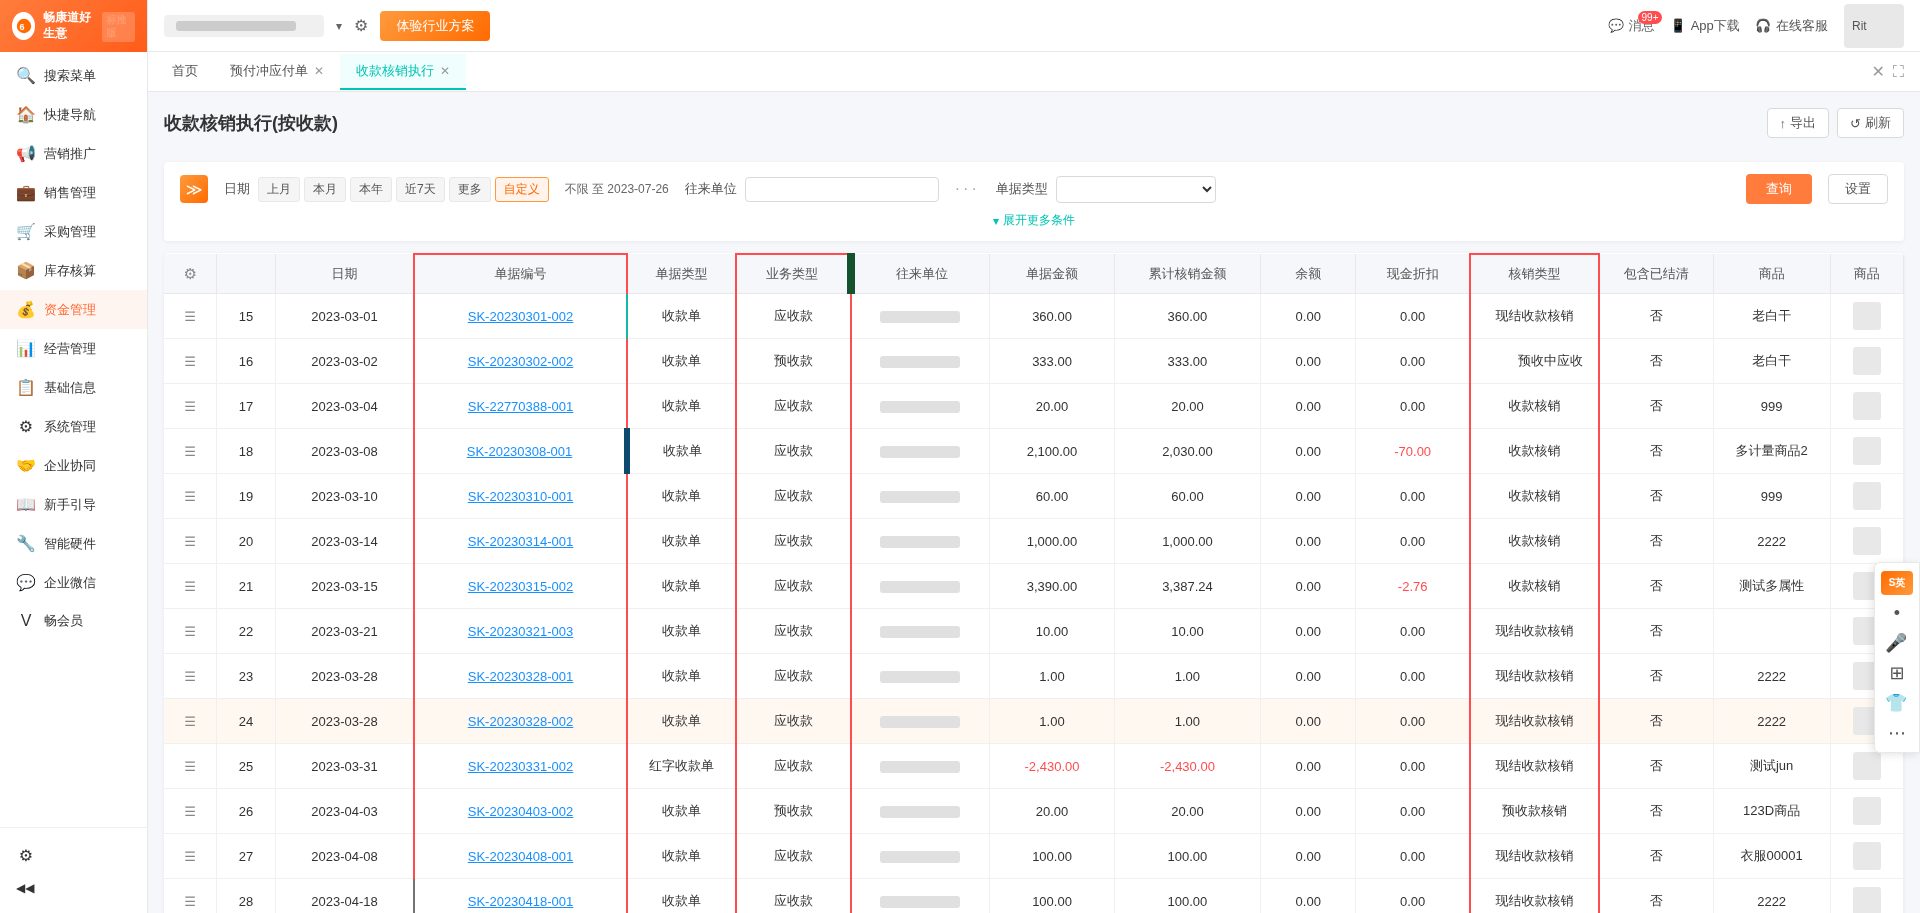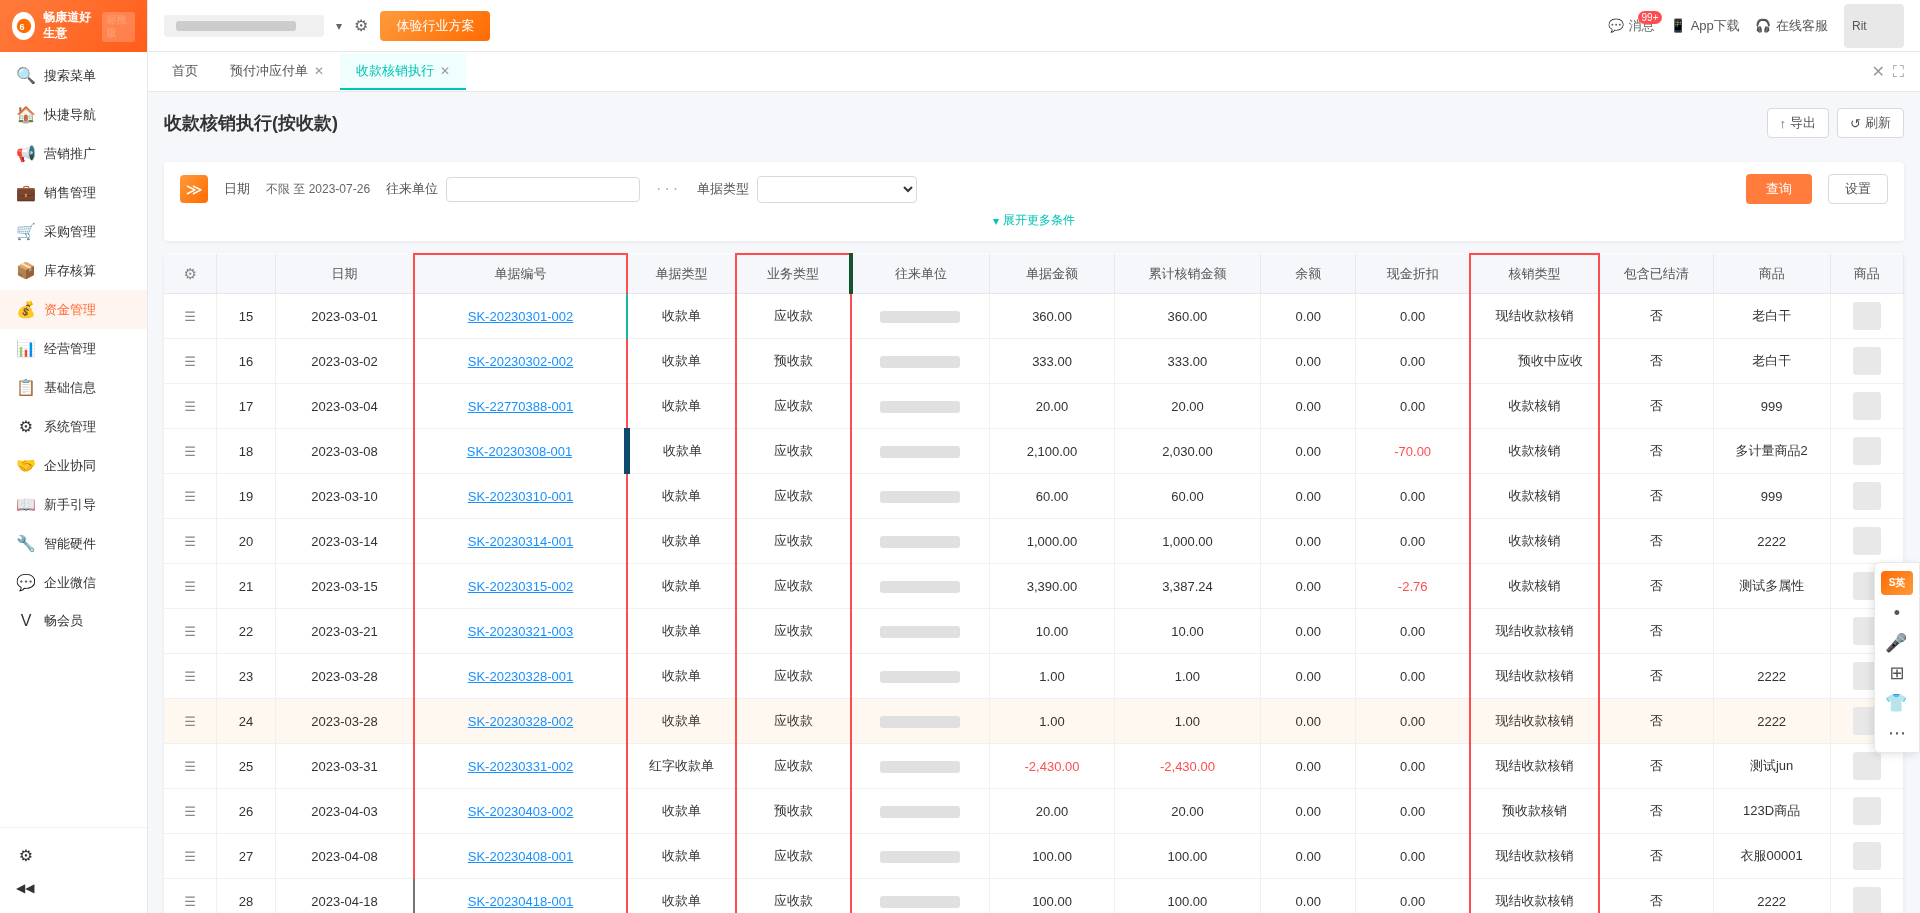--- a/index.html
+++ b/index.html
@@ -249,20 +249,28 @@
           <span>刷新</span>
         </button>
       </div>
     </div>
 
     <div class="filter-bar">
       <div class="filter-row">
         <button class="filter-toggle-btn">≫</button>
         <div class="filter-group">
           <span class="filter-label">日期</span>
+          <div class="filter-date-btns">
+            <button class="filter-date-btn">上月</button>
+            <button class="filter-date-btn">本月</button>
+            <button class="filter-date-btn">本年</button>
+            <button class="filter-date-btn">近7天</button>
+            <button class="filter-date-btn">更多</button>
+            <button class="filter-date-btn custom">自定义</button>
+          </div>
         </div>
         <div style="display:flex;flex-direction:column;justify-content:center;">
           <span class="filter-date-range">不限 至 2023-07-26</span>
         </div>
 
         <div class="filter-group">
           <span class="filter-label">往来单位</span>
           <input class="filter-input" value="" style="min-width: 140px;">
         </div>
 
@@ -308,21 +316,21 @@
           <col style="width:80px">
           <col style="width:50px">
         </colgroup>
         <thead>
           <tr>
             <th class="settings-col"><span class="th-gear">⚙</span></th>
             <th></th>
             <th>日期</th>
             <th style="border-left:2px solid #ff4d4f;border-right:2px solid #ff4d4f;border-top:2px solid #ff4d4f;">单据编号</th>
             <th>单据类型</th>
-            <th style="border-left:2px solid #ff4d4f;border-right:4px solid #14532d;border-top:2px solid #ff4d4f;margin-top:39px;">业务类型</th>
+            <th style="border-left:2px solid #ff4d4f;border-right:8px solid #14532d;border-top:2px solid #ff4d4f;margin-top:39px;">业务类型</th>
             <th>往来单位</th>
             <th>单据金额</th>
             <th>累计核销金额</th>
             <th>余额</th>
             <th>现金折扣</th>
             <th style="border-left:2px solid #ff4d4f;border-right:2px solid #ff4d4f;border-top:2px solid #ff4d4f;">核销类型</th>
             <th>包含已结清</th>
             <th>商品</th>
             <th>商品</th>
           </tr>

